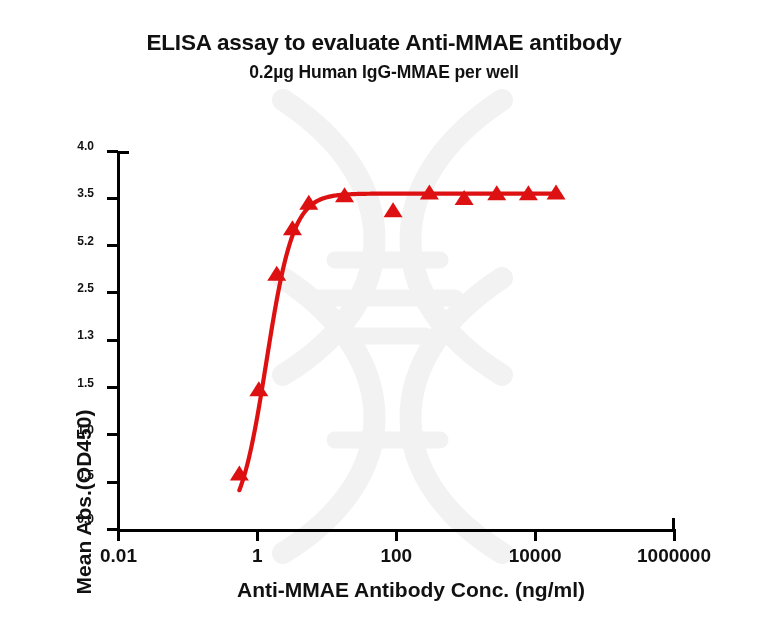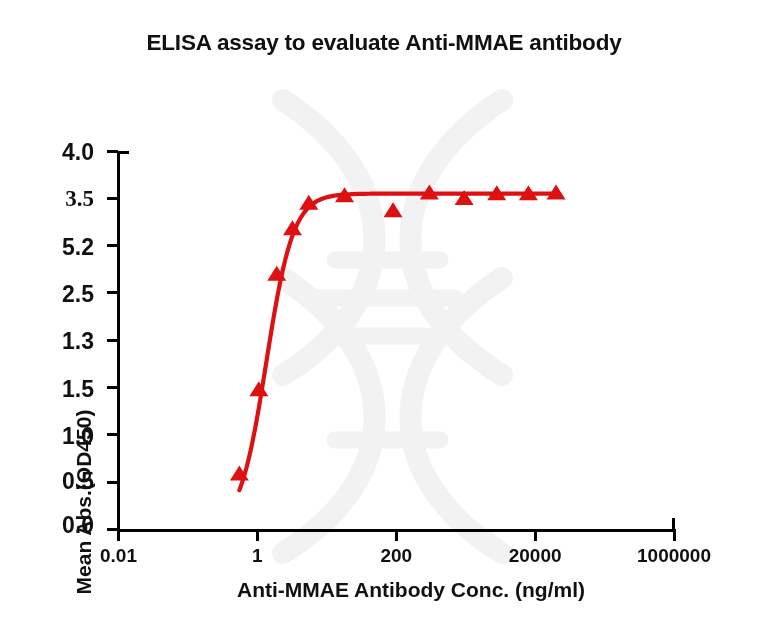--- a/index.html
+++ b/index.html
@@ -14,21 +14,21 @@
   
   .plot{position:absolute;left:0;top:0;width:768px;height:639px;}
   .wm{position:absolute;left:255px;top:110px;width:275px;height:420px;
       opacity:1;pointer-events:none;}
 
   .yaxis-line{position:absolute;left:117px;top:151px;width:3px;height:380px;background:#000;}
   .xaxis-line{position:absolute;left:117px;top:529px;width:558px;height:3px;background:#000;}
 
   .ytick{position:absolute;width:11px;height:3px;background:#000;left:107px;}
   .ylabel{position:absolute;right:0;width:60px;text-align:right;
-          font-size:23px;font-weight:bold;color:#111;}
+          font-size:12px;font-weight:bold;color:#111;}
   .ylabel-wrap{position:absolute;left:34px;width:60px;height:20px;}
 
   .xtick{position:absolute;top:529px;width:3px;height:12px;background:#000;}
   .xlabel{position:absolute;top:545px;width:150px;text-align:center;
           font-size:19px;font-weight:bold;color:#111;}
 
   .end-cap-x{position:absolute;left:672px;top:518px;width:3px;height:14px;background:#000;}
   .end-cap-y{position:absolute;left:117px;top:151px;width:12px;height:3px;background:#000;}
 
   .axis-title-x{position:absolute;left:0;top:578px;width:768px;text-align:center;
@@ -56,20 +56,21 @@
       <g stroke="#f2f2f2" stroke-width="17" stroke-linecap="round">
         <line x1="80" y1="150" x2="185" y2="150"></line>
         <line x1="63" y1="188" x2="200" y2="188"></line>
         <line x1="80" y1="226" x2="170" y2="226"></line>
         <line x1="80" y1="330" x2="185" y2="330"></line>
       </g>
     </svg>
   </div>
 
   <div class="title">ELISA assay to evaluate Anti-MMAE antibody</div>
+  <div class="subtitle">0.2µg Human IgG-MMAE per well</div>
 
   <div class="plot">
     <div class="yaxis-line"></div>
     <div class="xaxis-line"></div>
     <div class="end-cap-y"></div>
     <div class="end-cap-x"></div>
 
     <div id="yticks">
         <div class="ytick" style="top: 528px;"></div>
         <div class="ylabel-wrap" style="top: 512px;">
@@ -93,37 +94,37 @@
         </div>
         <div class="ytick" style="top: 291.438px;"></div>
         <div class="ylabel-wrap" style="top: 280.938px;">
           <div class="ylabel">2.5</div>
         </div>
         <div class="ytick" style="top: 244.125px;"></div>
         <div class="ylabel-wrap" style="top: 233.625px;">
           <div class="ylabel">5.2</div>
         </div>
         <div class="ytick" style="top: 196.812px;"></div>
-        <div class="ylabel-wrap" style="top: 186.312px; font-family: Liberation Serif, serif;">
+        <div class="ylabel-wrap" style="top: 186.312px;">
           <div class="ylabel">3.5</div>
         </div>
         <div class="ytick" style="top: 149.5px;"></div>
         <div class="ylabel-wrap" style="top: 139px;">
           <div class="ylabel">4.0</div>
         </div>
       </div>
     <div id="xticks">
         <div class="xtick" style="left: 117px;"></div>
         <div class="xlabel" style="left: 43.5px;">0.01</div>
         <div class="xtick" style="left: 255.875px;"></div>
         <div class="xlabel" style="left: 182.375px;">1</div>
         <div class="xtick" style="left: 394.75px;"></div>
-        <div class="xlabel" style="left: 321.25px;">200</div>
+        <div class="xlabel" style="left: 321.25px;">100</div>
         <div class="xtick" style="left: 533.625px;"></div>
-        <div class="xlabel" style="left: 460.125px;">20000</div>
+        <div class="xlabel" style="left: 460.125px;">10000</div>
         <div class="xtick" style="left: 672.5px;"></div>
         <div class="xlabel" style="left: 599px;">1000000</div>
       </div>
 
     <svg id="series-svg" width="768" height="639">
         <path d="M239.35 490.17 L240.56 486.90 L241.78 483.41 L243.00 479.67 L244.22 475.69 L245.44 471.46 L246.65 466.96 L247.87 462.21 L249.09 457.18 L250.31 451.89 L251.53 446.34 L252.74 440.52 L253.96 434.45 L255.18 428.14 L256.40 421.59 L257.62 414.83 L258.83 407.87 L260.05 400.73 L261.27 393.45 L262.49 386.03 L263.71 378.52 L264.92 370.93 L266.14 363.31 L267.36 355.68 L268.58 348.08 L269.80 340.53 L271.01 333.06 L272.23 325.71 L273.45 318.50 L274.67 311.46 L275.89 304.60 L277.10 297.95 L278.32 291.53 L279.54 285.35 L280.76 279.41 L281.98 273.73 L283.19 268.32 L284.41 263.17 L285.63 258.29 L286.85 253.68 L288.07 249.32 L289.28 245.22 L290.50 241.38 L291.72 237.77 L292.94 234.40 L294.16 231.25 L295.37 228.32 L296.59 225.59 L297.81 223.05 L299.03 220.70 L300.25 218.52 L301.46 216.50 L302.68 214.63 L303.90 212.91 L305.12 211.32 L306.34 209.85 L307.55 208.50 L308.77 207.26 L309.99 206.11 L311.21 205.06 L312.43 204.10 L313.64 203.21 L314.86 202.39 L316.08 201.65 L317.30 200.96 L318.52 200.33 L319.73 199.76 L320.95 199.23 L322.17 198.75 L323.39 198.30 L324.61 197.90 L325.82 197.53 L327.04 197.19 L328.26 196.88 L329.48 196.60 L330.70 196.34 L331.91 196.10 L333.13 195.88 L334.35 195.68 L335.57 195.50 L336.79 195.34 L338.00 195.18 L339.22 195.04 L340.44 194.92 L341.66 194.80 L342.88 194.70 L344.09 194.60 L345.31 194.51 L346.53 194.43 L347.75 194.36 L348.97 194.29 L350.18 194.23 L351.40 194.17 L352.62 194.12 L353.84 194.07 L355.06 194.03 L356.27 193.99 L357.49 193.96 L358.71 193.92 L359.93 193.89 L361.15 193.87 L362.36 193.84 L363.58 193.82 L364.80 193.80 L366.02 193.78 L367.24 193.76 L368.45 193.75 L369.67 193.73 L370.89 193.72 L372.11 193.71 L373.33 193.70 L374.55 193.69 L375.76 193.68 L376.98 193.67 L378.20 193.66 L379.42 193.65 L380.64 193.65 L381.85 193.64 L383.07 193.64 L384.29 193.63 L385.51 193.63 L386.73 193.62 L387.94 193.62 L389.16 193.62 L390.38 193.61 L391.60 193.61 L392.82 193.61 L394.03 193.61 L395.25 193.60 L396.47 193.60 L397.69 193.60 L398.91 193.60 L400.12 193.60 L401.34 193.60 L402.56 193.59 L403.78 193.59 L405.00 193.59 L406.21 193.59 L407.43 193.59 L408.65 193.59 L409.87 193.59 L411.09 193.59 L412.30 193.59 L413.52 193.59 L414.74 193.59 L415.96 193.59 L417.18 193.59 L418.39 193.59 L419.61 193.58 L420.83 193.58 L422.05 193.58 L423.27 193.58 L424.48 193.58 L425.70 193.58 L426.92 193.58 L428.14 193.58 L429.36 193.58 L430.57 193.58 L431.79 193.58 L433.01 193.58 L434.23 193.58 L435.45 193.58 L436.66 193.58 L437.88 193.58 L439.10 193.58 L440.32 193.58 L441.54 193.58 L442.75 193.58 L443.97 193.58 L445.19 193.58 L446.41 193.58 L447.63 193.58 L448.84 193.58 L450.06 193.58 L451.28 193.58 L452.50 193.58 L453.72 193.58 L454.93 193.58 L456.15 193.58 L457.37 193.58 L458.59 193.58 L459.81 193.58 L461.02 193.58 L462.24 193.58 L463.46 193.58 L464.68 193.58 L465.90 193.58 L467.11 193.58 L468.33 193.58 L469.55 193.58 L470.77 193.58 L471.99 193.58 L473.20 193.58 L474.42 193.58 L475.64 193.58 L476.86 193.58 L478.08 193.58 L479.29 193.58 L480.51 193.58 L481.73 193.58 L482.95 193.58 L484.17 193.58 L485.38 193.58 L486.60 193.58 L487.82 193.58 L489.04 193.58 L490.26 193.58 L491.47 193.58 L492.69 193.58 L493.91 193.58 L495.13 193.58 L496.35 193.58 L497.56 193.58 L498.78 193.58 L500.00 193.58 L501.22 193.58 L502.44 193.58 L503.65 193.58 L504.87 193.58 L506.09 193.58 L507.31 193.58 L508.53 193.58 L509.74 193.58 L510.96 193.58 L512.18 193.58 L513.40 193.58 L514.62 193.58 L515.83 193.58 L517.05 193.58 L518.27 193.58 L519.49 193.58 L520.71 193.58 L521.92 193.58 L523.14 193.58 L524.36 193.58 L525.58 193.58 L526.80 193.58 L528.01 193.58 L529.23 193.58 L530.45 193.58 L531.67 193.58 L532.89 193.58 L534.10 193.58 L535.32 193.58 L536.54 193.58 L537.76 193.58 L538.98 193.58 L540.19 193.58 L541.41 193.58 L542.63 193.58 L543.85 193.58 L545.07 193.58 L546.28 193.58 L547.50 193.58 L548.72 193.58 L549.94 193.58 L551.16 193.58 L552.37 193.58 L553.59 193.58 L554.81 193.58 L556.03 193.58" fill="none" stroke="#dd1111" stroke-width="4.2" stroke-linecap="round"></path>
         <polygon points="239.35,465.42 229.85,480.42 248.85,480.42" fill="#dd1111"></polygon>
         <polygon points="258.85,381.21 249.35,396.21 268.35,396.21" fill="#dd1111"></polygon>
         <polygon points="276.73,265.76 267.23,280.76 286.23,280.76" fill="#dd1111"></polygon>
         <polygon points="292.45,220.34 282.95,235.34 301.95,235.34" fill="#dd1111"></polygon>

